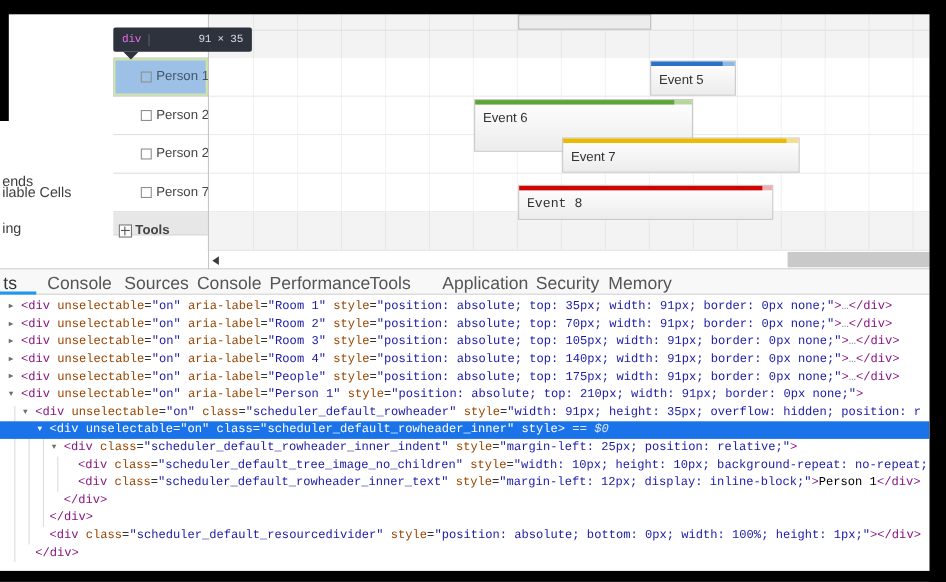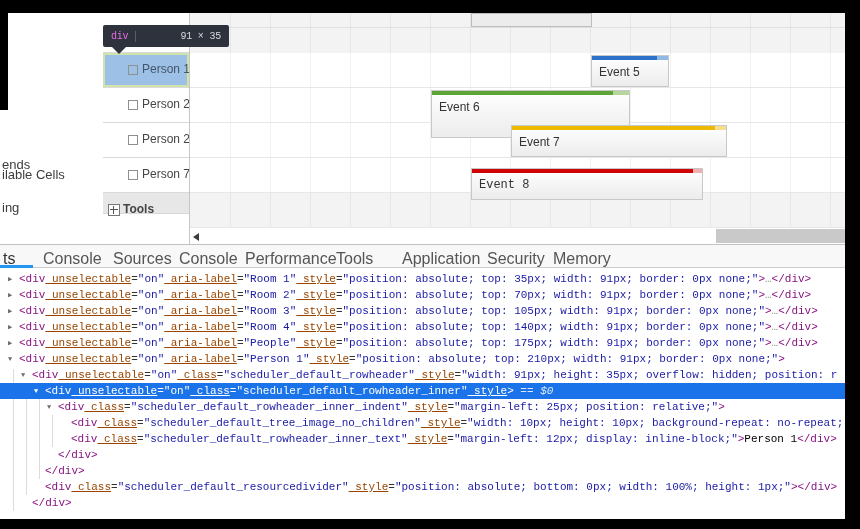--- a/index.html
+++ b/index.html
@@ -55,21 +55,21 @@
   .tab.active{color:#333;}
   .tab-underline{position:absolute;left:0;bottom:-1px;width:33px;height:3px;background:#2196f3;}
 
   .tree{position:absolute;left:0;top:268px;width:845px;height:251px;background:#fff;overflow:hidden;
         font-family:"Liberation Mono",monospace;font-size:11px;color:#303942;}
   .tline{position:relative;height:16px;line-height:16px;white-space:nowrap;cursor:default;}
   .arr{display:inline-block;width:11px;font-size:7px;color:#6e6e6e;vertical-align:1px;}
   .arr.r:before{content:"\25B6";}
   .arr.d:before{content:"\25BC";}
   .c-tag{color:#881280;}
-  .c-attr{color:#994500;text-decoration:underline;}
+  .c-attr{color:#994500;}
   .c-pun{color:#333;}
   .c-val{color:#1a1aa6;}
   .c-dots{color:#8e8e8e;}
   .c-txt{color:#000;}
   .c-hint{color:#dce8f8;font-style:italic;}
   .tline.sel{background:#1a73e8;}
   .tline.sel .c-tag,.tline.sel .c-attr,.tline.sel .c-pun,.tline.sel .c-val,
   .tline.sel .c-dots,.tline.sel .c-txt,.tline.sel .arr{color:#fff;}
   .guide{position:absolute;width:1px;background:#dcdcdc;z-index:0;}
 </style>

